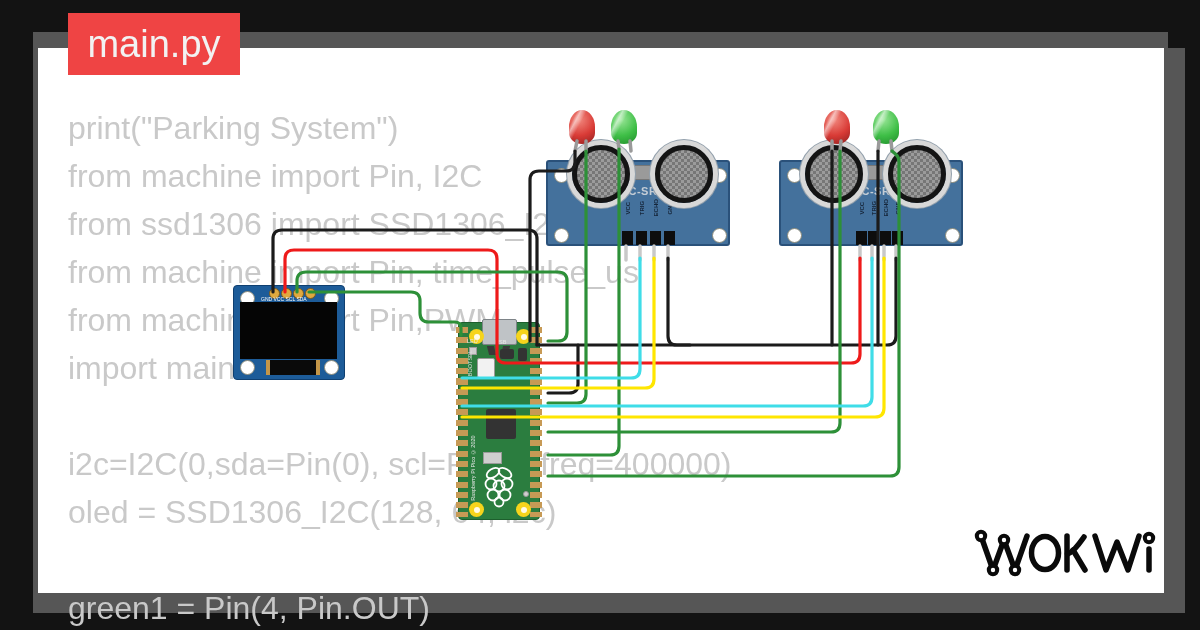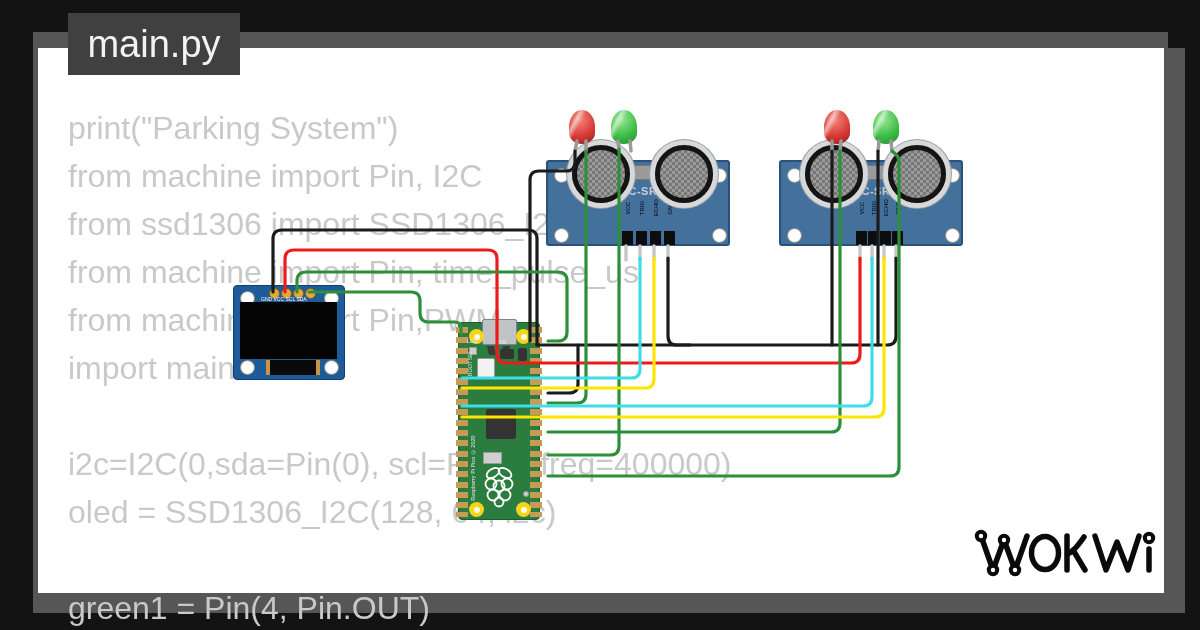--- a/index.html
+++ b/index.html
@@ -6,21 +6,21 @@
   #stage{position:relative;width:1200px;height:630px;overflow:hidden;
          background:#131313;font-family:"Liberation Sans",sans-serif;}
   .abs{position:absolute;}
   
   #frame-top{left:33px;top:32px;width:1135px;height:16px;background:#565656;}
   #frame-left{left:33px;top:32px;width:5px;height:581px;background:#565656;}
   #frame-right{left:1164px;top:48px;width:21px;height:565px;background:#565656;}
   #frame-bottom{left:33px;top:593px;width:1131px;height:20px;background:#565656;}
   #page{left:38px;top:48px;width:1126px;height:545px;background:#ffffff;}
   
-  #tab{left:68px;top:13px;width:172px;height:62px;background:#404040;color:#f2f2f2;
+  #tab{left:68px;top:13px;width:172px;height:62px;background:#ef4444;color:#f2f2f2;
        display:flex;align-items:center;justify-content:center;font-size:38px;z-index:60;}
   
   .code-line{position:absolute;left:68px;font-size:32px;color:#c9c9c9;white-space:pre;z-index:1;}
   
   #oled{left:233px;top:285px;width:110px;height:93px;background:#1d5c99;border-radius:4px;
         border:1px solid #0f3f70;z-index:10;}
   .hole{position:absolute;width:13px;height:13px;border-radius:50%;background:#fff;border:1px solid #8a8a7a;}
   #oled-screen{position:absolute;left:6px;top:16px;width:97px;height:57px;background:#050505;}
   .oled-pin{position:absolute;top:2px;width:9px;height:9px;border-radius:50%;
             background:#e0a93f;border:1px solid #7a5a1d;}

